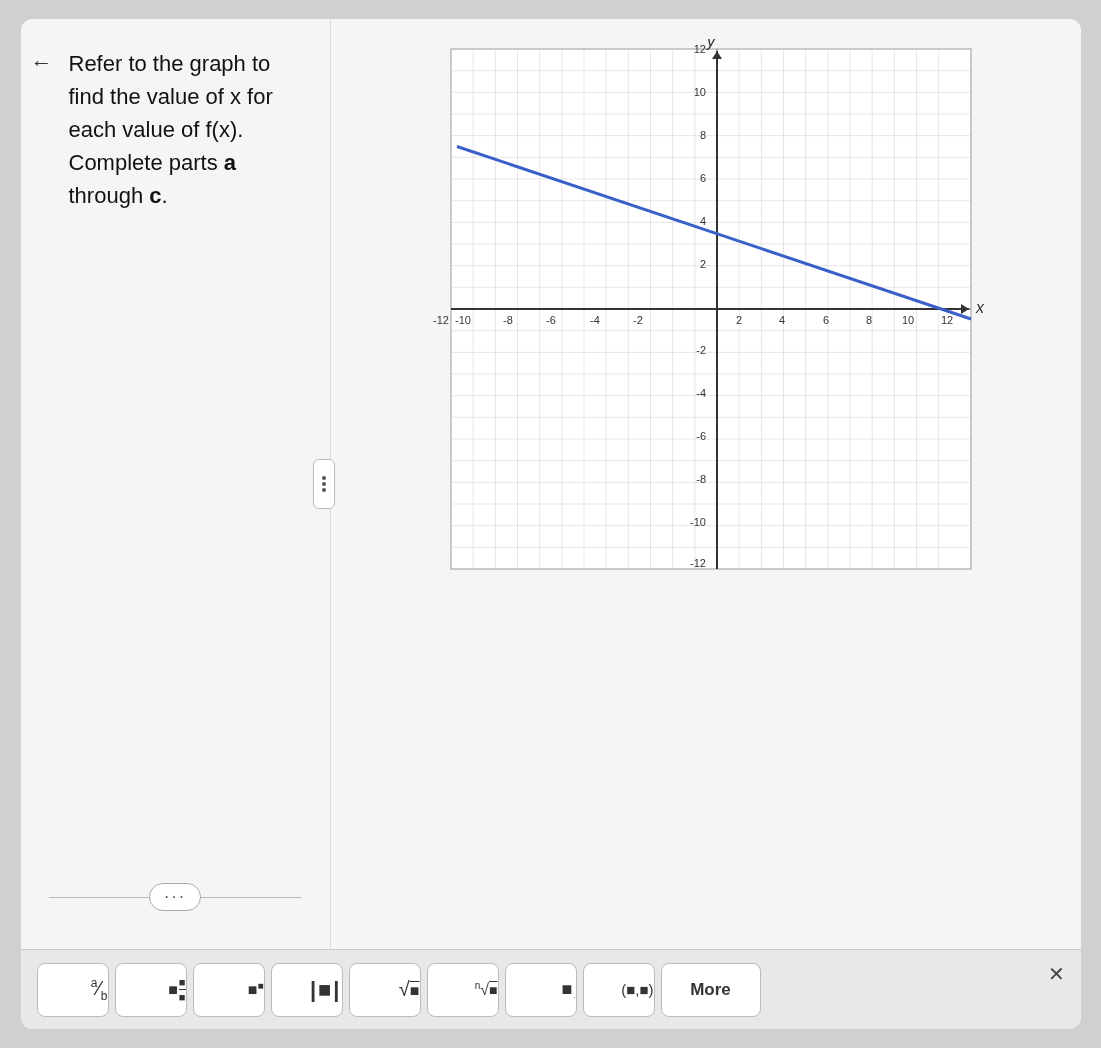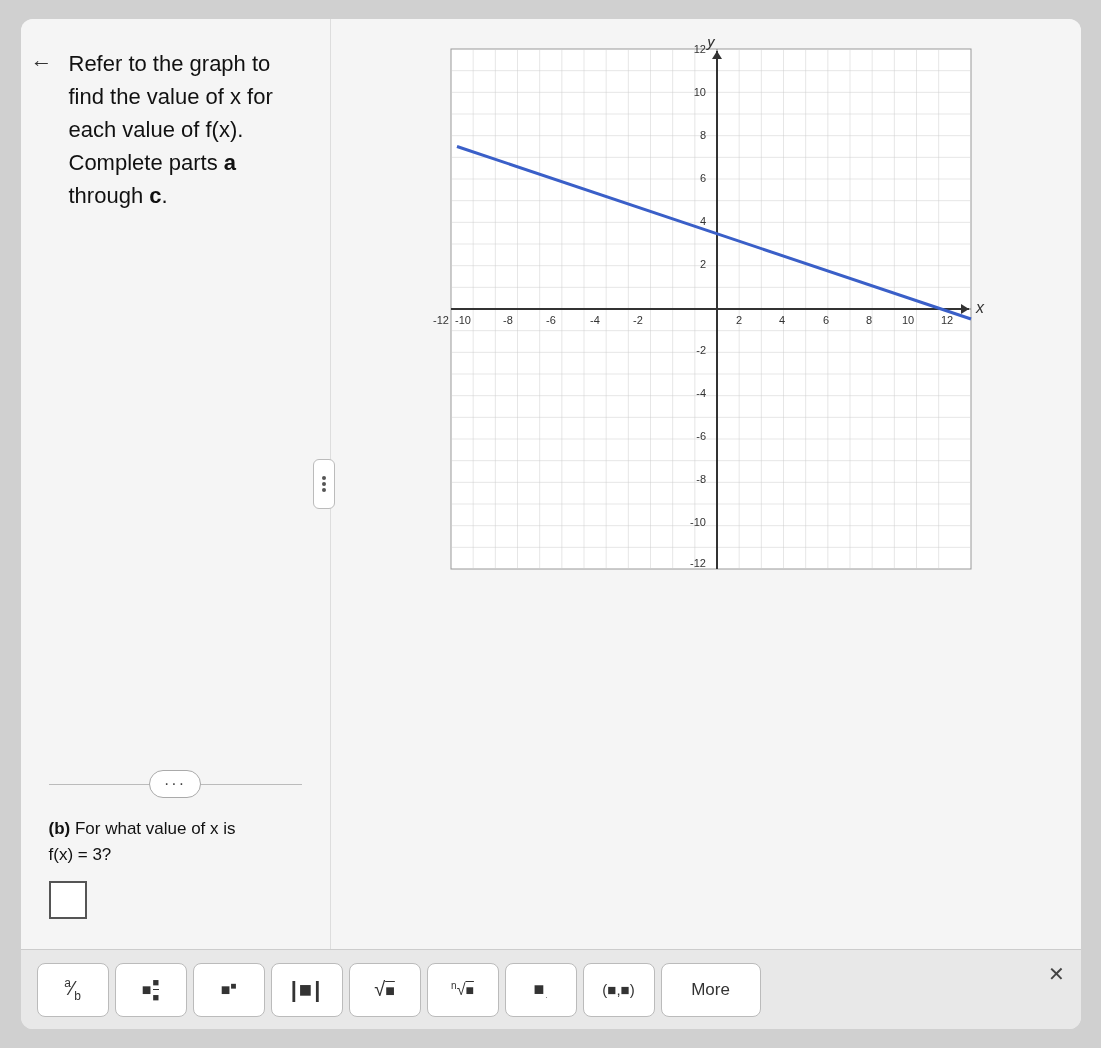--- a/index.html
+++ b/index.html
@@ -161,39 +161,39 @@
       position: relative;
     }
     .toolbar-btn {
       width: 72px;
       height: 54px;
       background: white;
       border: 1.5px solid #bbb;
       border-radius: 8px;
       display: flex;
       align-items: center;
-      justify-content: center;
+      justify-content: flex-end;
       cursor: pointer;
       font-size: 18px;
       color: #333;
       flex-shrink: 0;
     }
     .toolbar-btn-more {
       width: 100px;
       height: 54px;
       background: white;
       border: 1.5px solid #bbb;
       border-radius: 8px;
       display: flex;
       align-items: center;
       justify-content: center;
       cursor: pointer;
       font-size: 17px;
       color: #333;
-      font-weight: 400;
+      font-weight: 700;
     }
     .close-x-btn {
       position: absolute;
       right: 10px;
       top: 10px;
       width: 28px;
       height: 28px;
       background: none;
       border: none;
       font-size: 20px;
@@ -214,27 +214,20 @@
       <div class="back-arrow">←</div>
       <p class="problem-text">
         Refer to the graph to find the value of x for each value of f(x). Complete parts <span class="bold">a</span> through <span class="bold">c</span>.
       </p>
 
       <div class="divider-wrapper">
         <hr>
         <button class="dots-btn">···</button>
       </div>
 
-      <div class="part-b-section">
-        <p class="part-b-text">
-          <strong>(b)</strong> For what value of x is<br>
-          <span>f(x) = 3?</span>
-        </p>
-        <div class="answer-box"></div>
-      </div>
     </div>
 
     <div class="right-panel">
 
       <div class="collapse-btn">
         <div class="collapse-dot"></div>
         <div class="collapse-dot"></div>
         <div class="collapse-dot"></div>
       </div>
 

